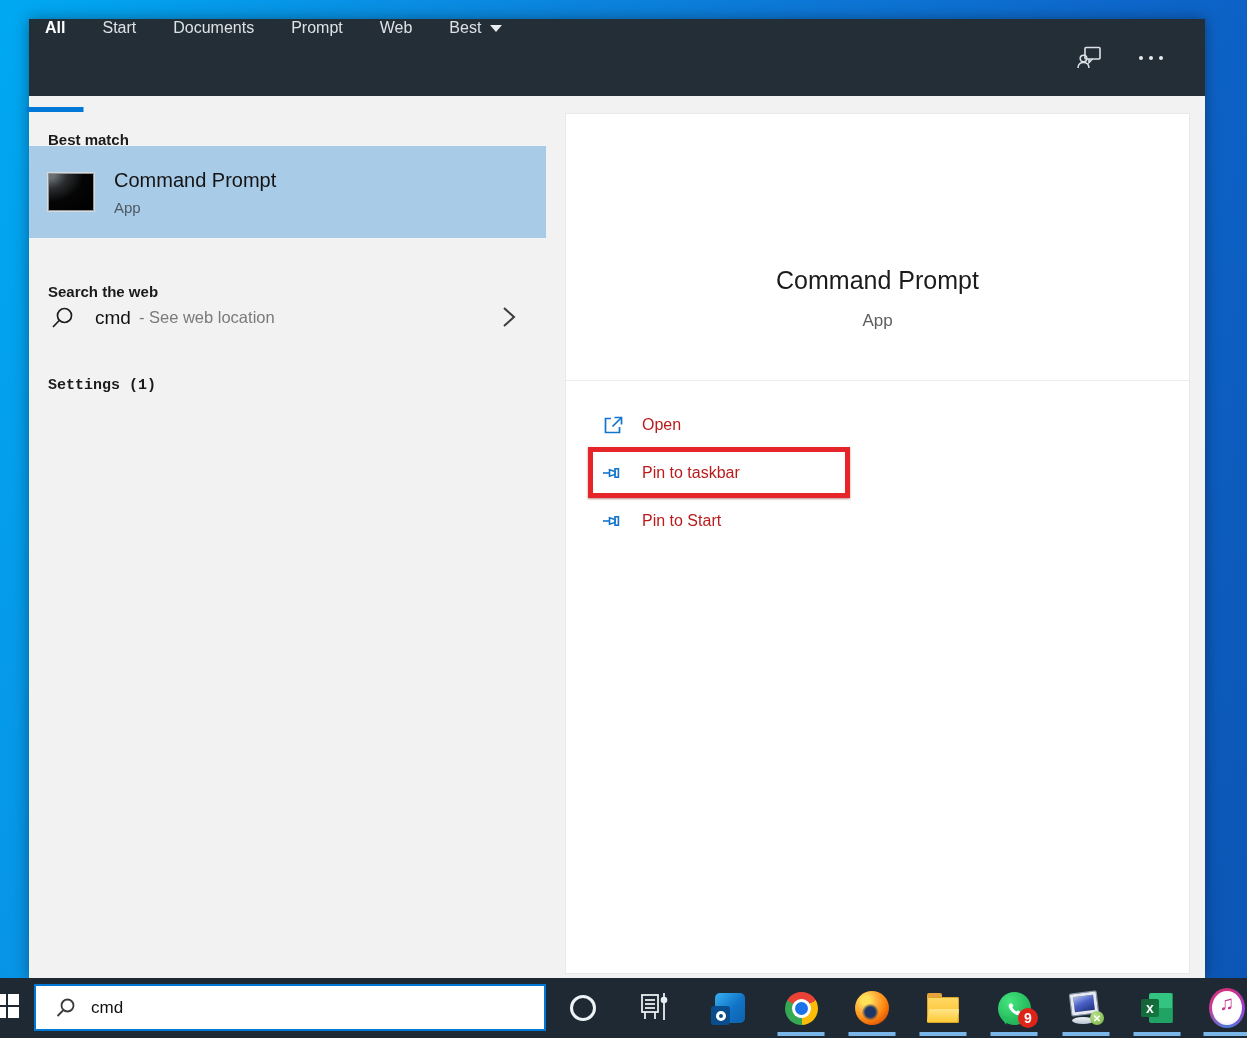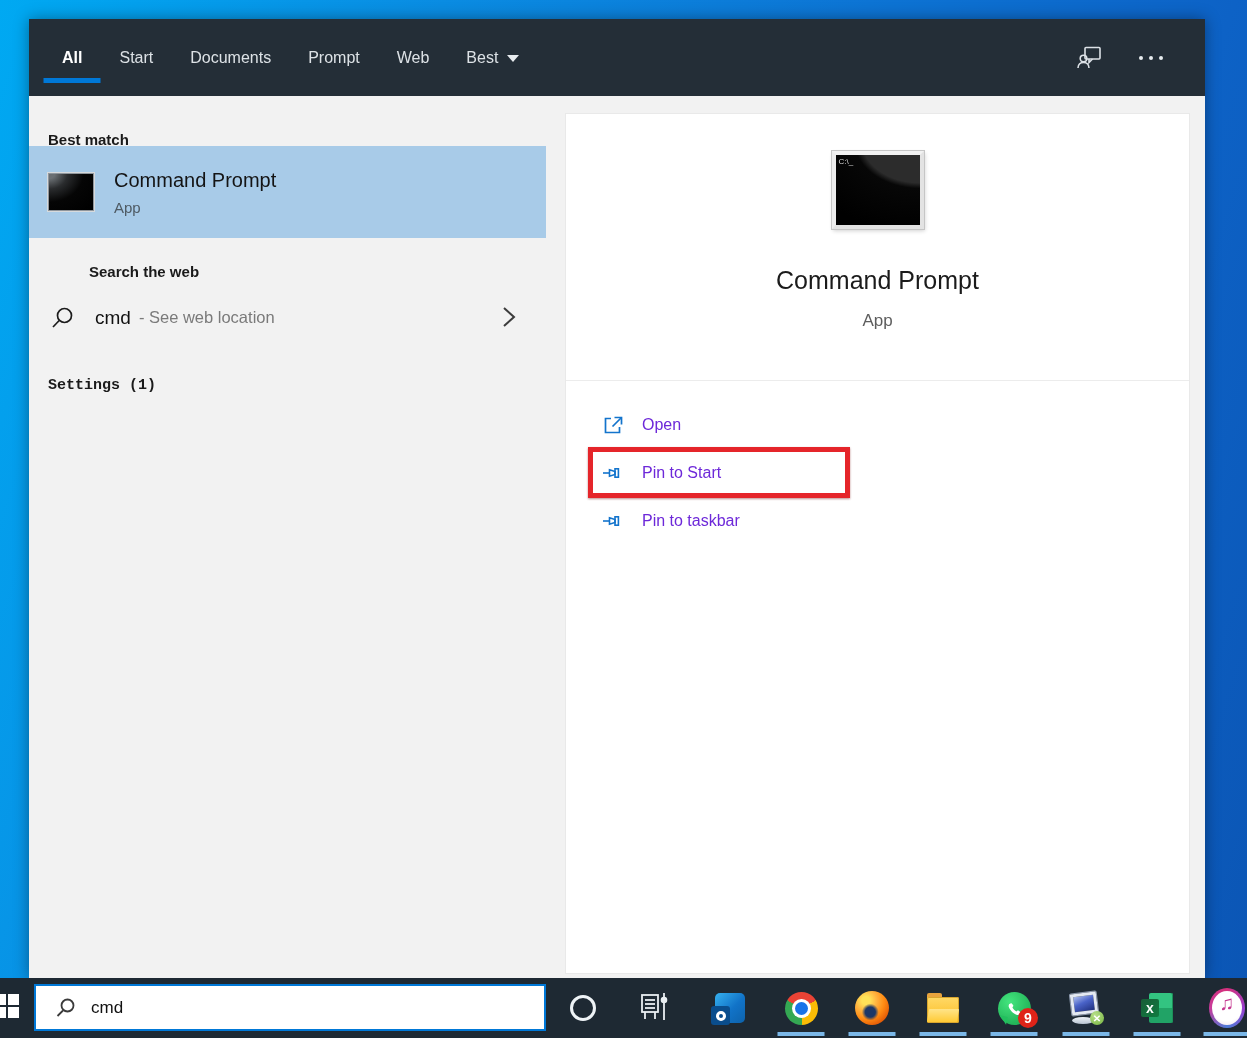--- a/index.html
+++ b/index.html
@@ -8,37 +8,37 @@
 
   .screen { position:relative; width:1247px; height:1038px; overflow:hidden;
     background:linear-gradient(108deg,#00a9f2 0%, #0a8ce2 28%, #0d74d4 55%, #0d62c6 78%, #0b55b4 100%);
   }
 
   
   .panel { position:absolute; left:29px; top:19px; width:1176px; height:959px;
     background:#f2f2f2; box-shadow:0 0 14px rgba(0,0,0,.38); }
 
   .panel-header { position:absolute; left:0; top:0; width:100%; height:77px;
-    background:#242e37; display:flex; align-items:center; padding-left:33px; }
+    background:#242e37; display:flex; padding-left:16px; }
   .tab { color:#dde2e6; font-size:16px; margin-right:37px; position:relative; cursor:default; white-space:nowrap; }
   .tab.active { color:#ffffff; font-weight:bold; }
   .tab.active::after { content:""; position:absolute; left:50%; transform:translateX(-50%);
     bottom:-16px; width:57px; height:5px; background:#0078d7; }
   .tab .caret { display:inline-block; width:0; height:0; border-left:6px solid transparent;
     border-right:6px solid transparent; border-top:7px solid #e8ecef; margin-left:9px; vertical-align:middle; }
   .header-spacer { flex:1; }
   .hdr-icon { margin-right:36px; display:flex; align-items:center; }
   .hdr-icon.last { margin-right:42px; }
   .dots { display:flex; gap:6px; }
   .dots i { width:4px; height:4px; border-radius:50%; background:#e8ecef; }
 
   
   .section-label { position:absolute; left:19px; color:#1a1a1a; font-size:15px; font-weight:bold; }
   .lbl-best { top:112px; }
-  .lbl-web  { top:244px;margin-left:41px; }
+  .lbl-web  { top:264px; }
   .lbl-settings { top:358px;font-family:Liberation Mono, monospace; }
 
   .best-row { position:absolute; left:0; top:127px; width:517px; height:92px;
     background:#a8cbe8; display:flex; align-items:center; }
   .cmd-icon-sm { width:46px; height:38px; margin-left:19px; border:1px solid #8f959b;
     background:radial-gradient(130% 130% at 0% 0%, #6a6f73 0 10%, #2a2c2e 32%, #050505 60%, #000 100%);
     box-shadow:0 0 0 1px #d6dadd; }
   .best-texts { margin-left:20px; }
   .best-title { font-size:20px; color:#141414; }
   .best-sub { font-size:15px; color:#4e5a63; margin-top:7px; }
@@ -57,21 +57,21 @@
     box-shadow:0 0 0 1px #c6c6c6, 1px 2px 4px rgba(0,0,0,.18);
     background:radial-gradient(150% 130% at 100% -20%, #2c2c2c 0 46%, #070707 52%, #000 100%);
     color:#d8d8d8; font-size:8px; padding:2px 0 0 3px; letter-spacing:0; }
   .card-title { position:absolute; top:152px; width:100%; text-align:center; font-size:25px; color:#1b1b1b; }
   .card-sub { position:absolute; top:197px; width:100%; text-align:center; font-size:17px; color:#5d5d5d; }
   .card-divider { position:absolute; top:266px; left:0; width:100%; height:1px; background:#ececec; }
 
   .actions { position:absolute; top:287px; left:0; width:100%; }
   .action-row { height:48px; display:flex; align-items:center; padding-left:35px; }
   .action-row svg { flex:0 0 24px; }
-  .action-label { margin-left:17px; font-size:16px; color:#6d28d9; }
+  .action-label { margin-left:17px; font-size:16px; color:#b91c1c; }
 
   .red-box { position:absolute; left:22px; top:333px; width:262px; height:51px;
     border:5px solid #e5252a; box-shadow:0 1px 2px rgba(110,0,0,.45), inset 0 0 0 1px rgba(255,255,255,.6);
     z-index:5; pointer-events:none; }
 
   
   .taskbar { position:absolute; left:0; top:978px; width:1247px; height:60px; background:#1e2933; }
   .start-btn { position:absolute; left:-5px; top:16px; width:26px; height:26px; }
   .start-btn .grid { display:grid; grid-template-columns:11px 11px; grid-template-rows:11px 11px; gap:2px; }
   .start-btn .grid i { background:#ffffff; }
@@ -210,51 +210,48 @@
       <span class="web-chevron">
         <svg width="16" height="26" viewBox="0 0 16 26" fill="none" stroke="#3c3c3c" stroke-width="2">
           <polyline points="3,4 13,13 3,22"></polyline>
         </svg>
       </span>
     </div>
 
     <div class="section-label lbl-settings">Settings (1)</div>
 
     <div class="card">
-      <div class="cmd-icon-lg">
-        <span>C:\_</span>
-      </div>
       <div class="card-title">Command Prompt</div>
       <div class="card-sub">App</div>
       <div class="card-divider"></div>
 
       <div class="actions">
         <div class="action-row">
           <svg width="24" height="24" viewBox="0 0 24 24" fill="none" stroke="#1374cc" stroke-width="1.7">
             <path d="M10 5.5 H4.5 V19.5 H18.5 V14"></path>
             <path d="M13.5 4.5 H20.5 V11.5"></path>
             <line x1="20.5" y1="4.5" x2="11.5" y2="13.5"></line>
           </svg>
           <span class="action-label">Open</span>
         </div>
         <div class="action-row">
           <svg width="24" height="24" viewBox="0 0 24 24" fill="none" stroke="#1374cc" stroke-width="1.6">
             <line x1="2" y1="12" x2="8.5" y2="12"></line>
             <path d="M8.5 8.8 L14 10.6 L14 13.4 L8.5 15.2 Z"></path>
             <rect x="14" y="7.8" width="3.4" height="8.4"></rect>
           </svg>
-          <span class="action-label">Pin to Start</span>
+          <span class="action-label">Pin to taskbar</span>
         </div>
         <div class="action-row">
           <svg width="24" height="24" viewBox="0 0 24 24" fill="none" stroke="#1374cc" stroke-width="1.6">
             <line x1="2" y1="12" x2="8.5" y2="12"></line>
             <path d="M8.5 8.8 L14 10.6 L14 13.4 L8.5 15.2 Z"></path>
             <rect x="14" y="7.8" width="3.4" height="8.4"></rect>
           </svg>
-          <span class="action-label">Pin to taskbar</span>
+          <span class="action-label">Pin to Start</span>
         </div>
       </div>
 
       <div class="red-box"></div>
     </div>
   </div>
 
   <div class="taskbar">
 
     <div class="start-btn">

